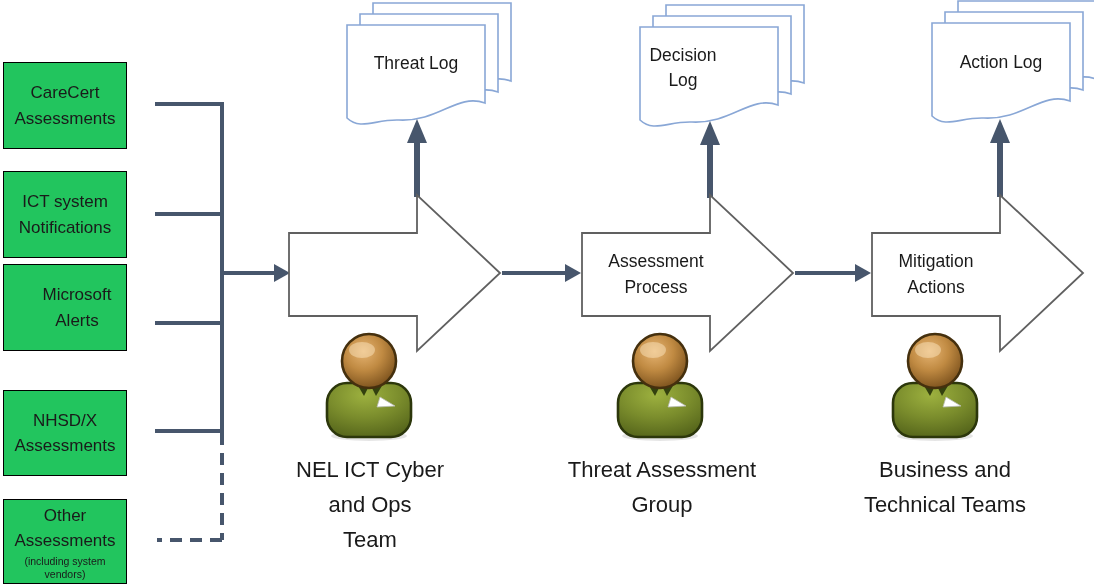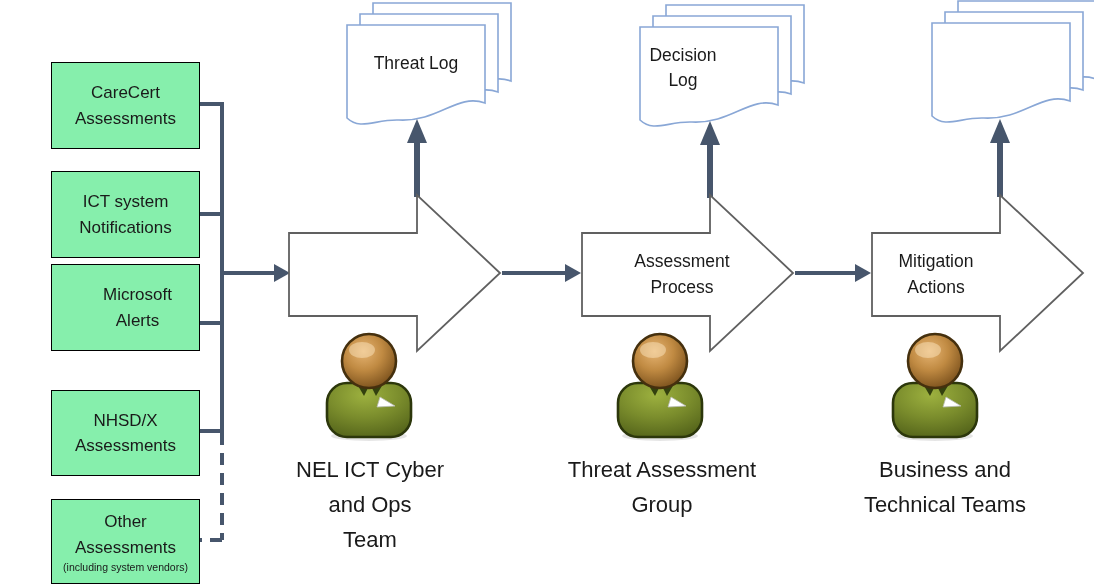--- a/index.html
+++ b/index.html
@@ -14,25 +14,24 @@
   .conn-dash   { stroke:var(--connector,#47566C); stroke-width:4; fill:none; stroke-dasharray:12 8; }
   .conn-head   { fill:var(--connector,#47566C); stroke:none; }
   .up-shaft    { stroke:var(--connector,#47566C); stroke-width:6; fill:none; }
 
   
   .block-arrow { fill:#ffffff; stroke:var(--arrow_outline,#606060); stroke-width:1.8; stroke-linejoin:miter; }
   .doc-page    { fill:#ffffff; stroke:var(--doc_border,#89A7D6); stroke-width:1.6; }
 
   
   .src-box {
-    position:absolute; left:3px; width:149px; box-sizing:border-box;
-    border:1.6px solid #000; background:#86efac;
+    position:absolute; left:3px; width:124px; box-sizing:border-box;
+    border:1.6px solid #000; background:#22c55e;
     display:flex; flex-direction:column; align-items:center; justify-content:center;
     text-align:center;
-    margin-left:48px;
   }
   .src-label { white-space:pre-line; font-size:17px; line-height:1.5; }
   .src-note  { font-size:10.5px; line-height:1.2; margin-top:1px; }
 
   
   .shape-label {
     position:absolute; display:flex; align-items:center; justify-content:center;
     text-align:center; white-space:pre-line; font-size:17.5px; line-height:1.45;
   }
   .team-label {
@@ -158,22 +157,23 @@
   </div>
   <div class="src-box" style="top:499px;height:85px;">
     <div class="src-label">Other
 Assessments</div>
     <div class="src-note">(including system vendors)</div>
   </div>
 
   <div class="shape-label" style="left:347px;top:25px;width:138px;height:78px;">Threat Log</div>
   <div class="shape-label" style="left:614px;top:27px;width:138px;height:82px;">Decision
 Log</div>
+  <div class="shape-label" style="left:932px;top:23px;width:138px;height:80px;">Action Log</div>
 
-  <div class="shape-label" style="left:594px;top:233px;width:128px;height:83px;padding-left:24px;">Assessment
+  <div class="shape-label" style="left:568px;top:233px;width:128px;height:83px;padding-left:24px;">Assessment
 Process</div>
   <div class="shape-label" style="left:872px;top:233px;width:128px;height:83px;">Mitigation
 Actions</div>
 
   <div class="team-label" style="left:272px;top:452px;width:196px;">NEL ICT Cyber
 and Ops
 Team</div>
   <div class="team-label" style="left:550px;top:452px;width:224px;">Threat Assessment
 Group</div>
   <div class="team-label" style="left:828px;top:452px;width:234px;">Business and

